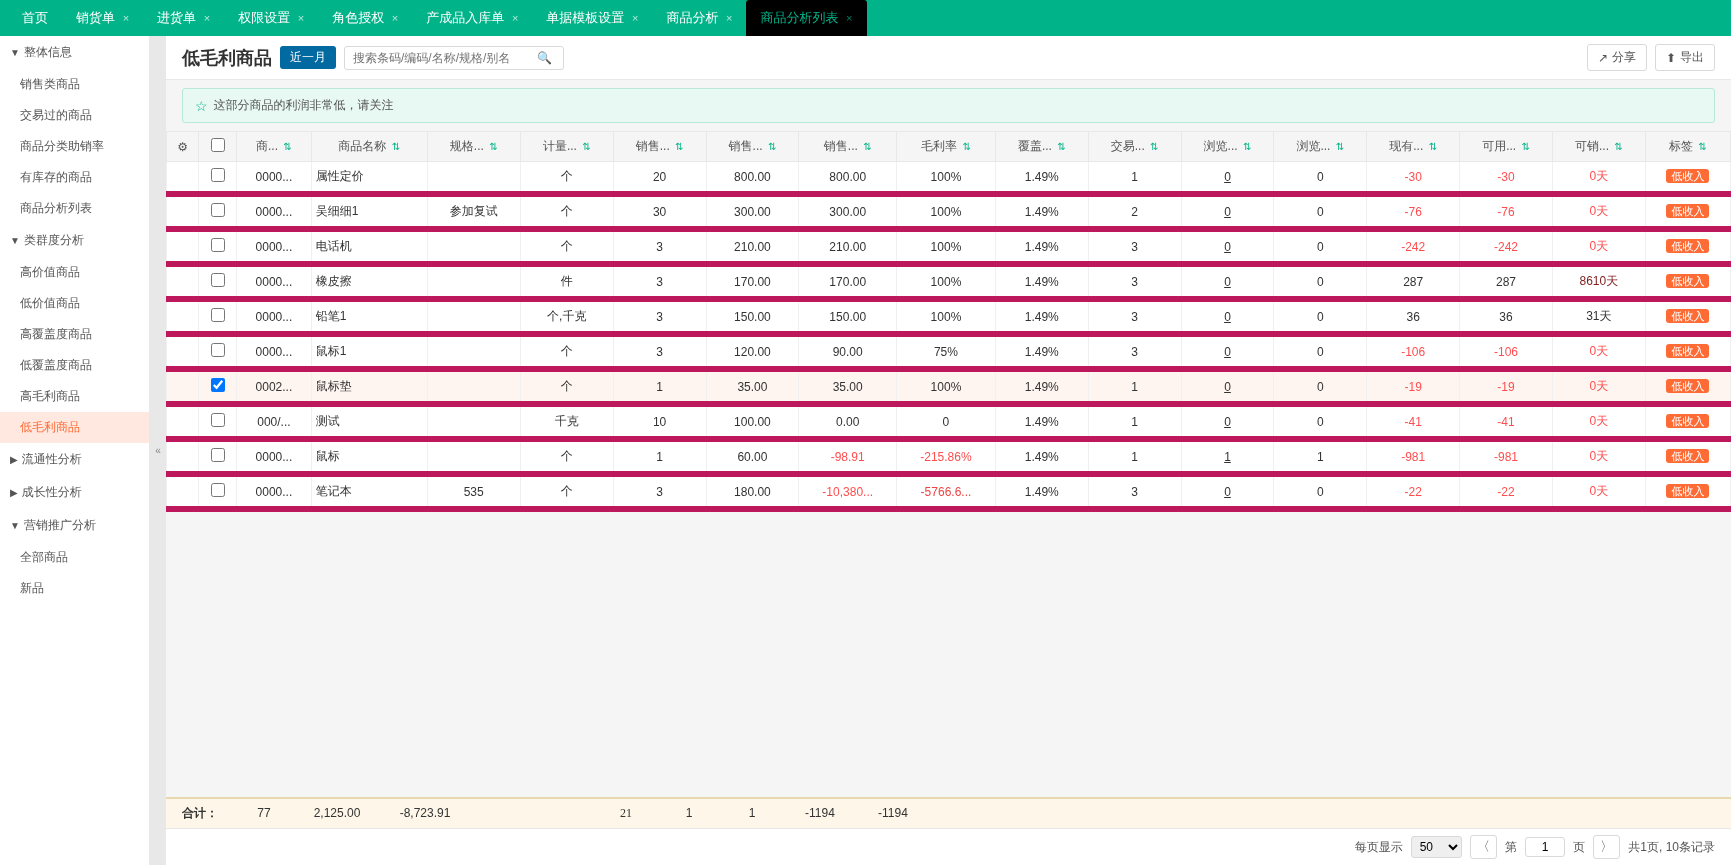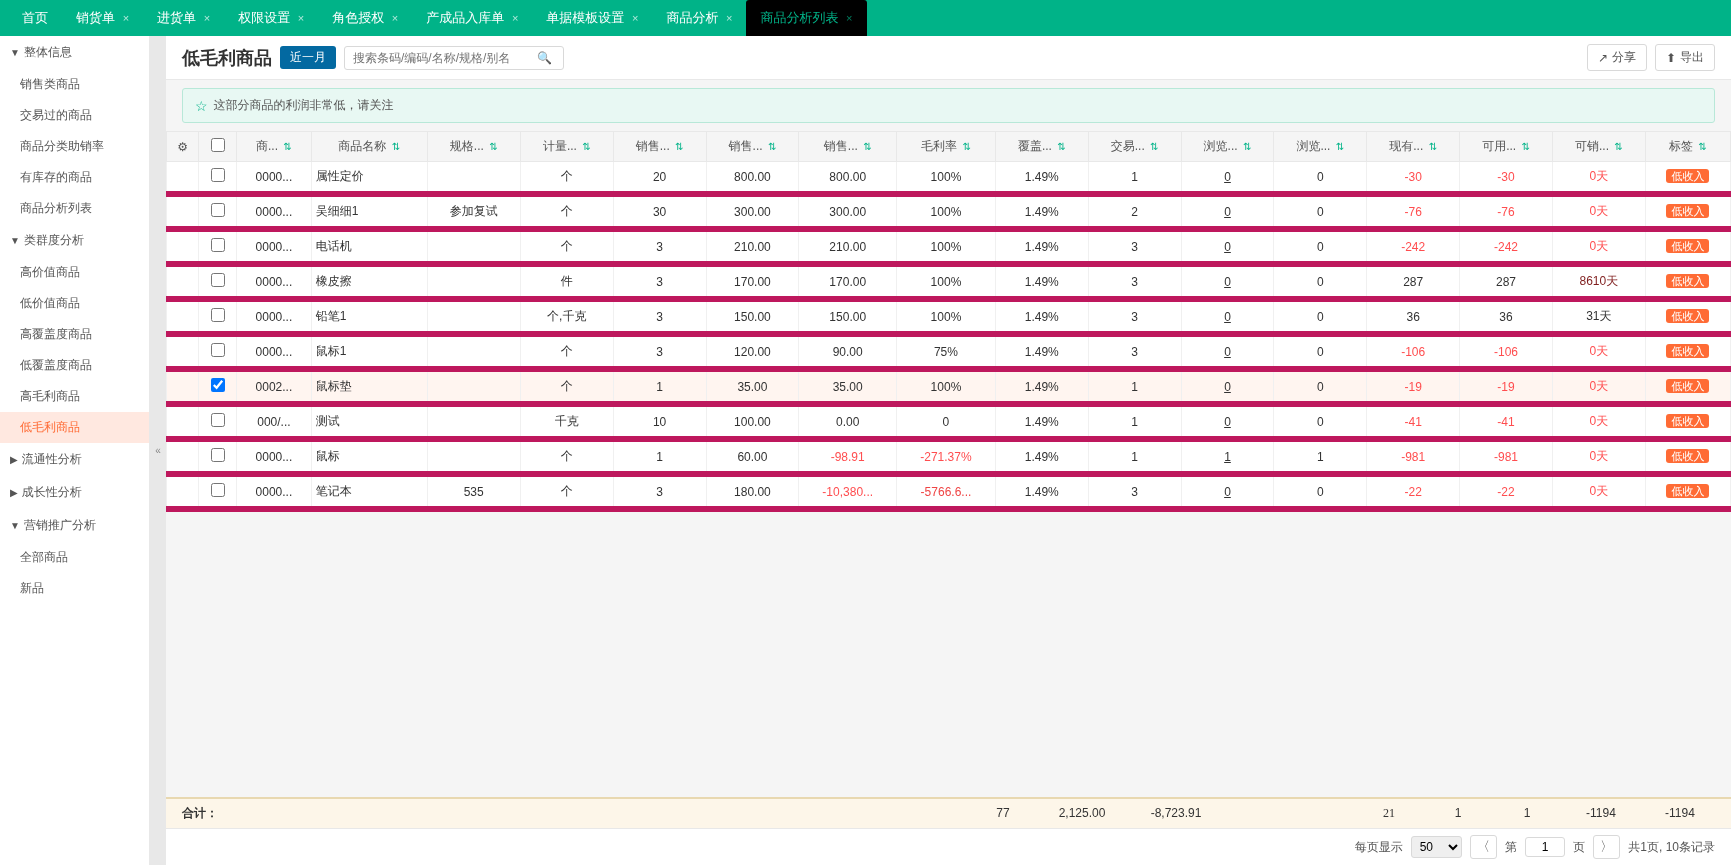--- a/index.html
+++ b/index.html
@@ -337,21 +337,21 @@
             <tr>
     <td></td>
     <td><input type="checkbox" class="checkbox" style=""></td>
     <td>0000...</td>
     <td class="text-left">鼠标</td>
     <td></td>
     <td>个</td>
     <td>1</td>
     <td>60.00</td>
     <td style="color:#ff4d4f">-98.91</td>
-    <td style="color:#ff4d4f">-271.37%</td>
+    <td style="color:#ff4d4f">-215.86%</td>
     <td>1.49%</td>
     <td>1</td>
     <td><span class="link-underline">1</span></td>
     <td>1</td>
     <td style="color:#ff4d4f">-981</td>
     <td style="color:#ff4d4f">-981</td>
     <td style="color:#ff4d4f">0天</td>
     <td><span class="tag-badge" style="background:#ff6b35;color:#fff;border-radius:3px;padding:1px 5px;font-size:11px;">低收入</span></td>
   </tr>
             <tr>
@@ -373,21 +373,21 @@
     <td style="color:#ff4d4f">-22</td>
     <td style="color:#ff4d4f">0天</td>
     <td><span class="tag-badge" style="background:#ff6b35;color:#fff;border-radius:3px;padding:1px 5px;font-size:11px;">低收入</span></td>
   </tr>
           </tbody>
       </table>
     </div>
 
     <div class="table-footer">
       <span class="footer-label">合计：</span>
-      <div style="flex:1; display:flex; gap:9px;justify-content:flex-end;">
+      <div style="flex:1; display:flex; gap:3px;">
         <span style="width:60px;text-align:center;">77</span>
         <span style="width:80px;text-align:center;">2,125.00</span>
         <span style="width:90px;text-align:center;">-8,723.91</span>
         <span style="width:120px;"></span>
         <span style="width:60px;text-align:center;font-family:Liberation Serif, serif;">21</span>
         <span style="width:60px;text-align:center;">1</span>
         <span style="width:60px;text-align:center;">1</span>
         <span style="width:70px;text-align:center;">-1194</span>
         <span style="width:70px;text-align:center;">-1194</span>
       </div>

